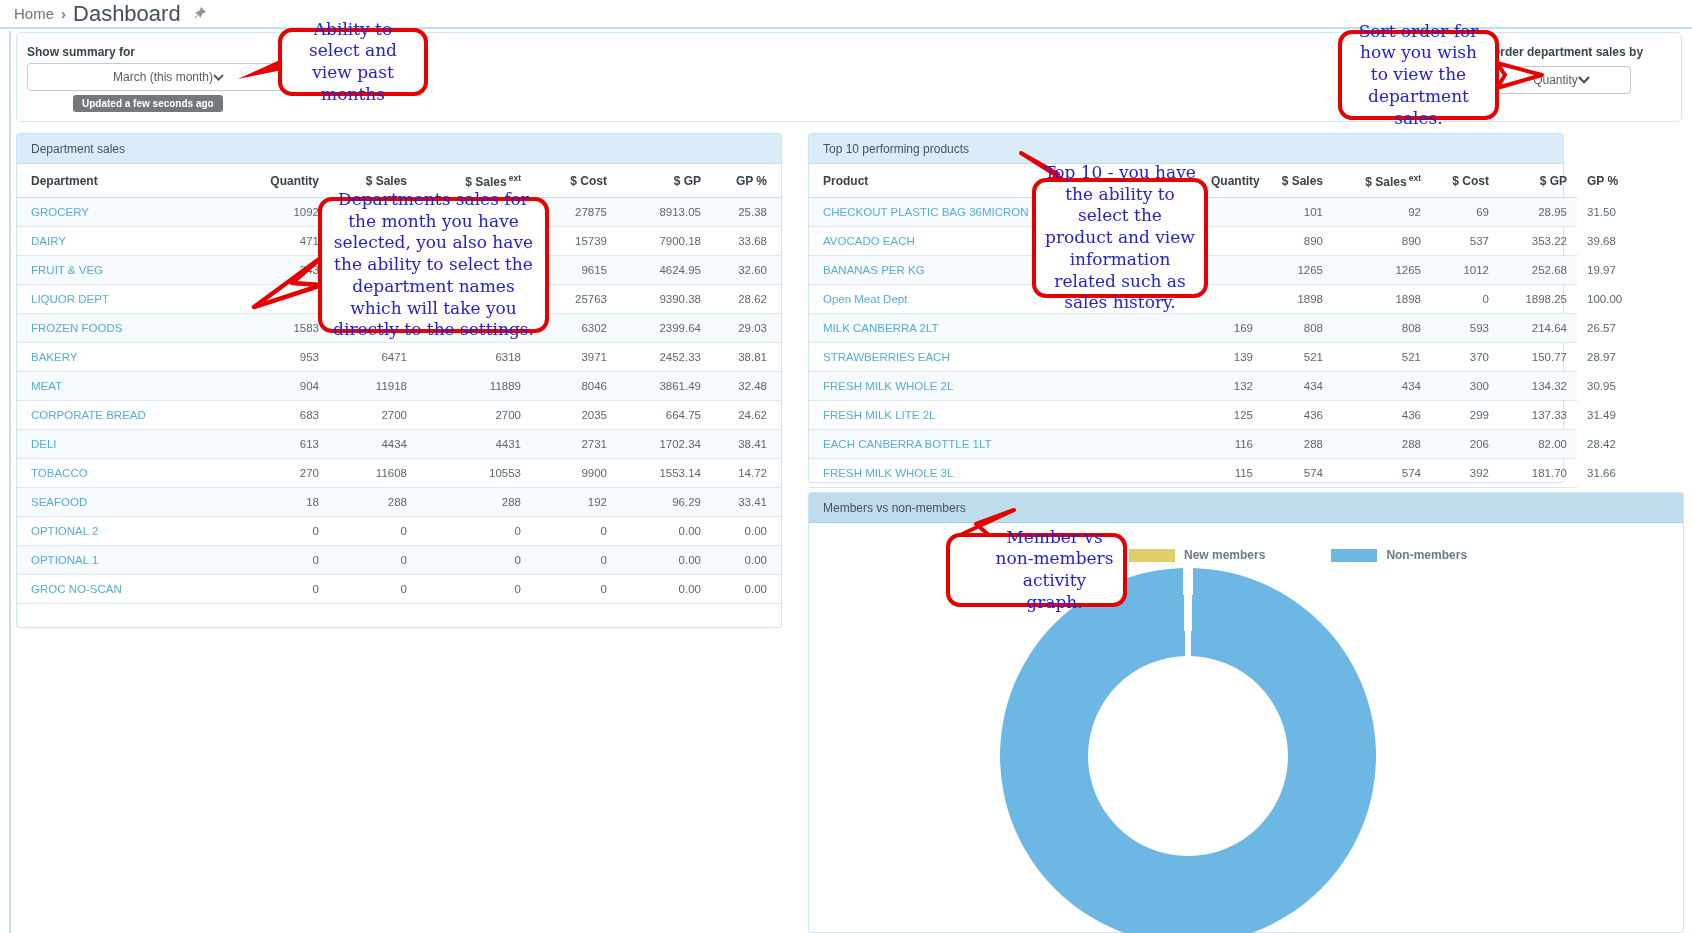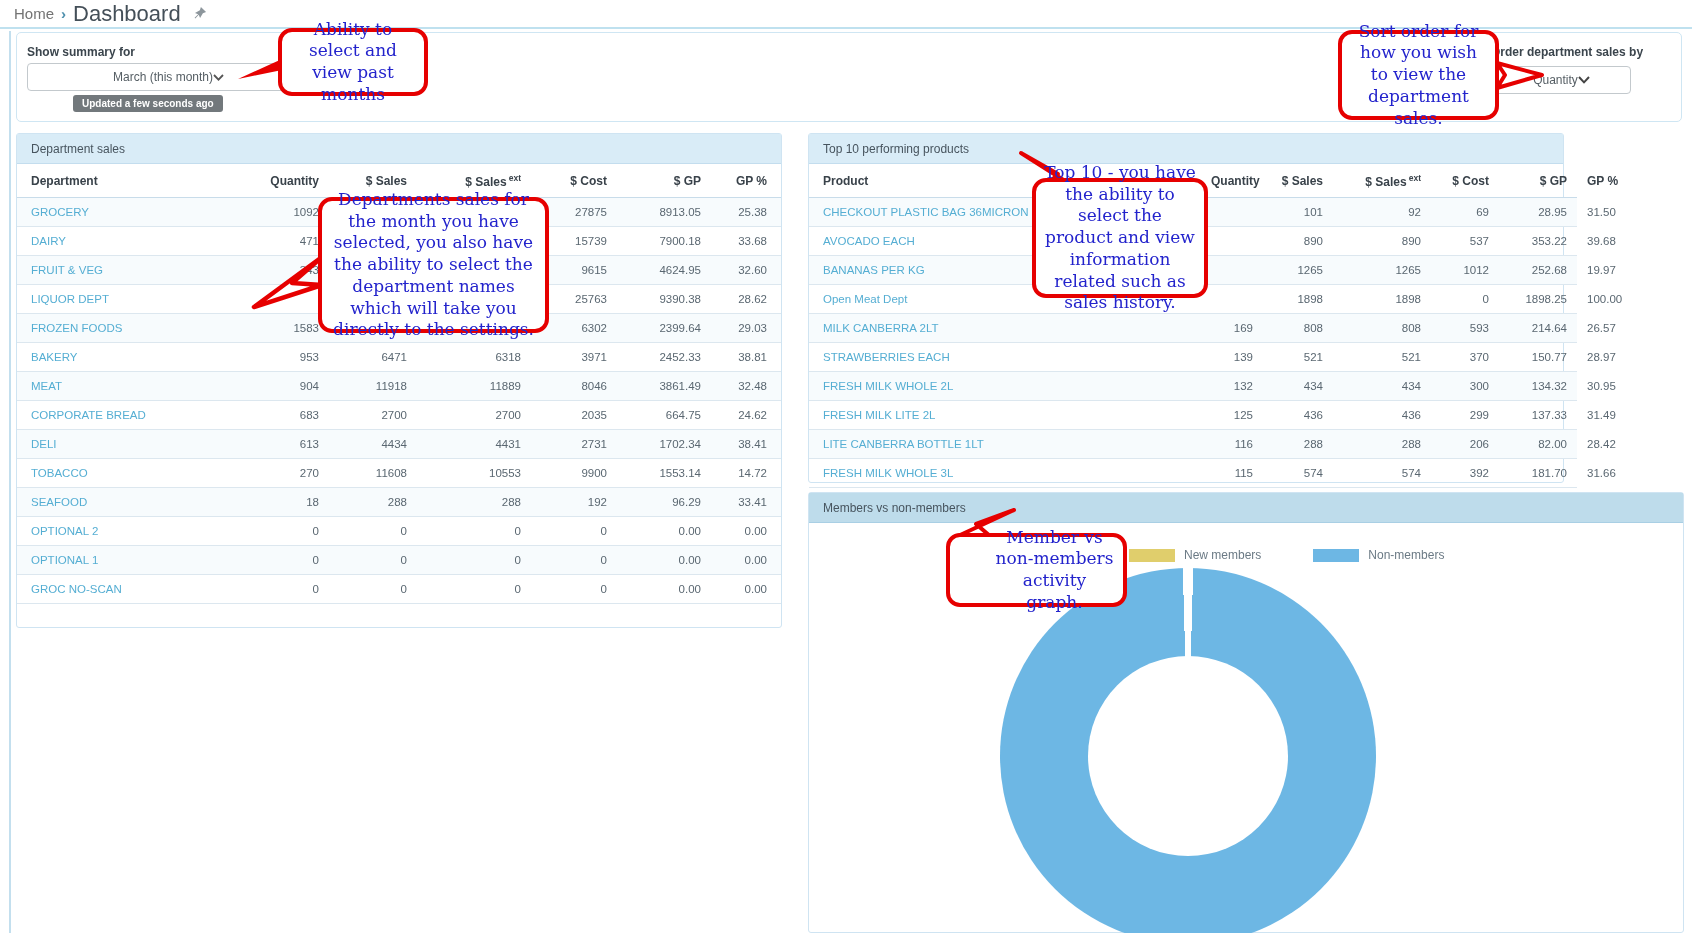--- a/index.html
+++ b/index.html
@@ -57,21 +57,21 @@
   .t-left  th:nth-child(1){width:240px} .t-left th:nth-child(2){width:72px}
   .t-left  th:nth-child(3){width:88px}  .t-left th:nth-child(4){width:114px}
   .t-left  th:nth-child(5){width:86px}  .t-left th:nth-child(6){width:94px}
   .t-left  td:nth-child(7), .t-left th:nth-child(7){padding-right:14px}
   .t-right th:nth-child(1){width:392px} .t-right th:nth-child(2){width:62px}
   .t-right th:nth-child(3){width:70px}  .t-right th:nth-child(4){width:98px}
   .t-right th:nth-child(5){width:68px}  .t-right th:nth-child(6){width:78px}
   .t-right td:nth-child(7), .t-right th:nth-child(7){padding-right:30px}
 
   
-  .legend { position:absolute; left:320px; top:55px; display:flex; gap:52px; align-items:center; }
+  .legend { position:absolute; left:320px; top:55px; display:flex; gap:66px; align-items:center;font-weight:bold; }
   .legend-item { display:flex; align-items:center; gap:9px; }
   .swatch { width:46px; height:13px; }
   .legend-label { font-size:12px; color:#6b7a85; }
   .donut { position:absolute; left:191px; top:75px; width:376px; height:376px; border-radius:50%;
            background:conic-gradient(#ffffff 0deg 1.6deg, #6db7e4 1.6deg 358.4deg, #ffffff 358.4deg 360deg); }
   .donut::after { content:""; position:absolute; left:88px; top:88px; width:200px; height:200px;
                   border-radius:50%; background:#fff; }
 
   
   .callout { position:absolute; background:#fff; border:4px solid #e60000; border-radius:14px;
@@ -349,21 +349,21 @@
         <tr>
           <td class="name-cell"><a href="#" class="cell-link">FRESH MILK LITE 2L</a></td>
           <td class="num">125</td>
           <td class="num">436</td>
           <td class="num">436</td>
           <td class="num">299</td>
           <td class="num">137.33</td>
           <td class="num">31.49</td>
         </tr>
         <tr>
-          <td class="name-cell"><a href="#" class="cell-link">LITE CANBERRA BOTTLE 1LT</a></td>
+          <td class="name-cell"><a href="#" class="cell-link">EACH CANBERRA BOTTLE 1LT</a></td>
           <td class="num">116</td>
           <td class="num">288</td>
           <td class="num">288</td>
           <td class="num">206</td>
           <td class="num">82.00</td>
           <td class="num">28.42</td>
         </tr>
         <tr>
           <td class="name-cell"><a href="#" class="cell-link">FRESH MILK WHOLE 3L</a></td>
           <td class="num">115</td>

